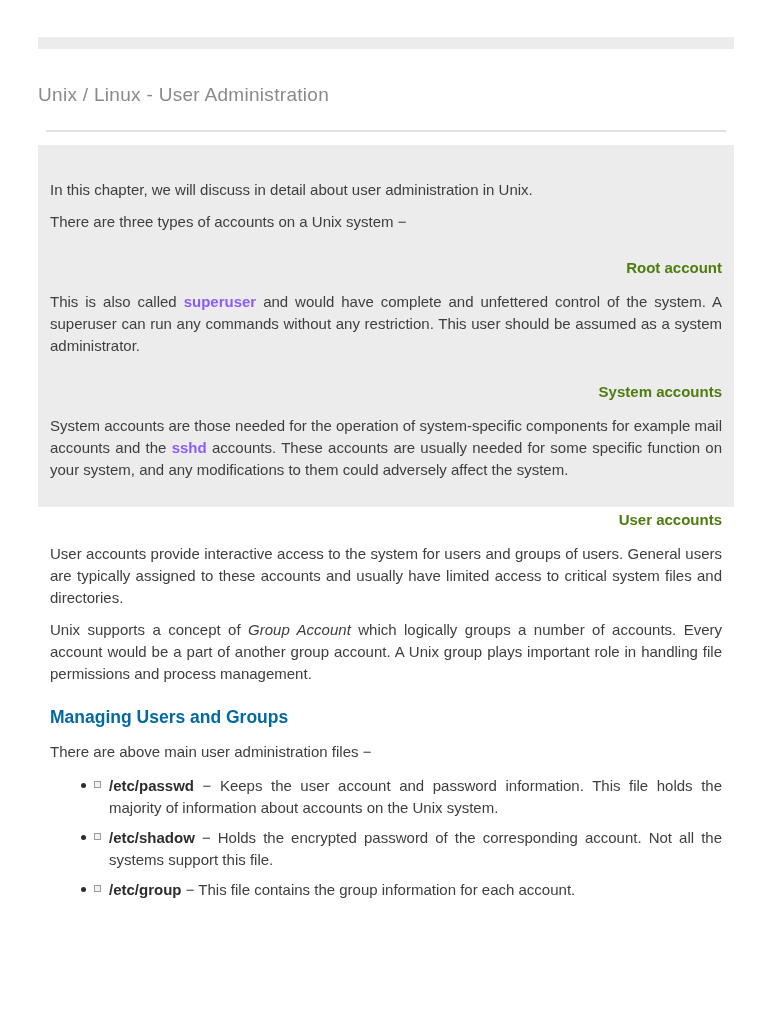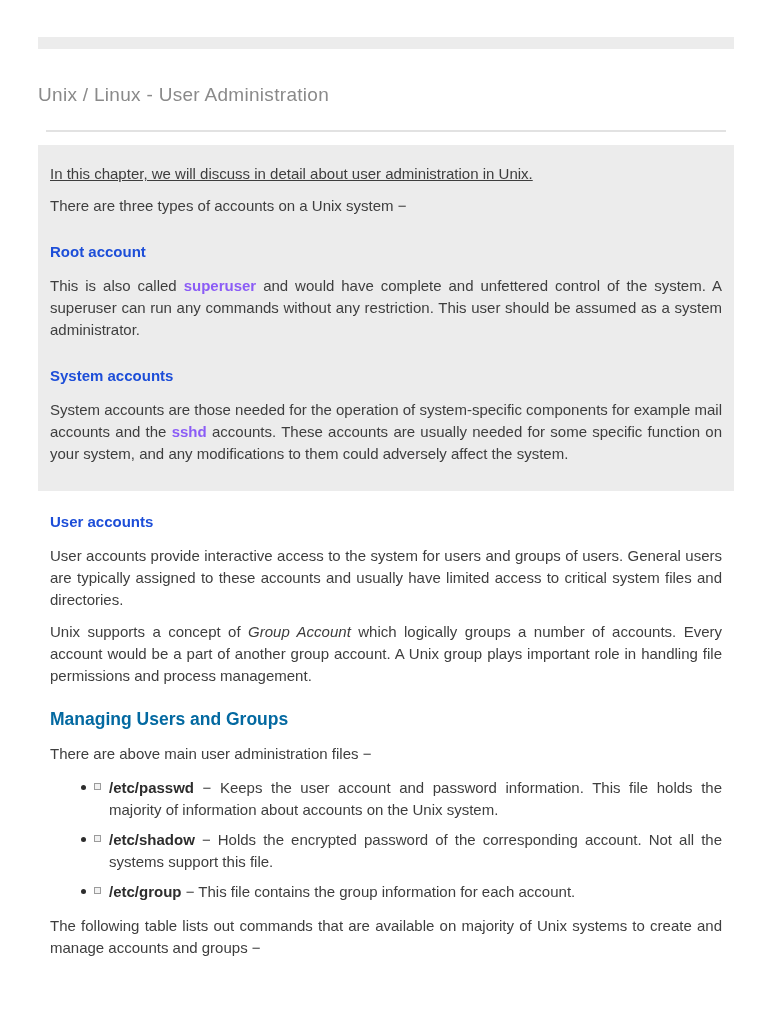--- a/index.html
+++ b/index.html
@@ -23,29 +23,29 @@
   }
   .title-rule { height: 2px; background: #e2e2e2; margin: 24px 8px 0 8px; }
 
   .gray-block {
     margin: 13px 34px 0 38px;
     background: #ececec;
     padding: 18px 12px 16px 12px;
   }
   .white-section {
     margin: 0 34px 0 38px;
-    padding: 20px 12px 0 12px;
+    padding: 2px 12px 0 12px;
   }
 
   p { margin: 10px 0; text-align: justify; }
-  .gray-block p:first-child { margin-top: 0; text-decoration: underline; }
+  .gray-block p:first-child { margin-top: 16px; }
 
   h3 {
     font-size: 15px; line-height: 22px; font-weight: 700;
-    color: #1d4ed8; margin: 24px 0 12px 0; text-align: left;
+    color: #4d7c0f; margin: 24px 0 12px 0; text-align: right;
   }
   .white-section h3.first { margin-top: 0; }
 
   h2 {
     font-size: 17.5px; line-height: 24px; font-weight: 700;
     color: #0369a1; margin: 20px 0 12px 0; text-align: left;
   }
 
   b, strong { color: #8b5cf6; }
   i.group-account { font-style: italic; }
@@ -111,16 +111,15 @@
         <span class="bullet-square"></span>
         <b class="path">/etc/shadow</b><span> − Holds the encrypted password of the corresponding account. Not all the systems support this file.</span>
       </li>
       <li>
         <span class="bullet-dot"></span>
         <span class="bullet-square"></span>
         <b class="path">/etc/group</b><span> − This file contains the group information for each account.</span>
       </li>
     </ul>
 
-    <p>The following table lists out commands that are available on majority of Unix systems to create and manage accounts and groups −</p>
   </section>
 
 </div>
 
 </body></html>

